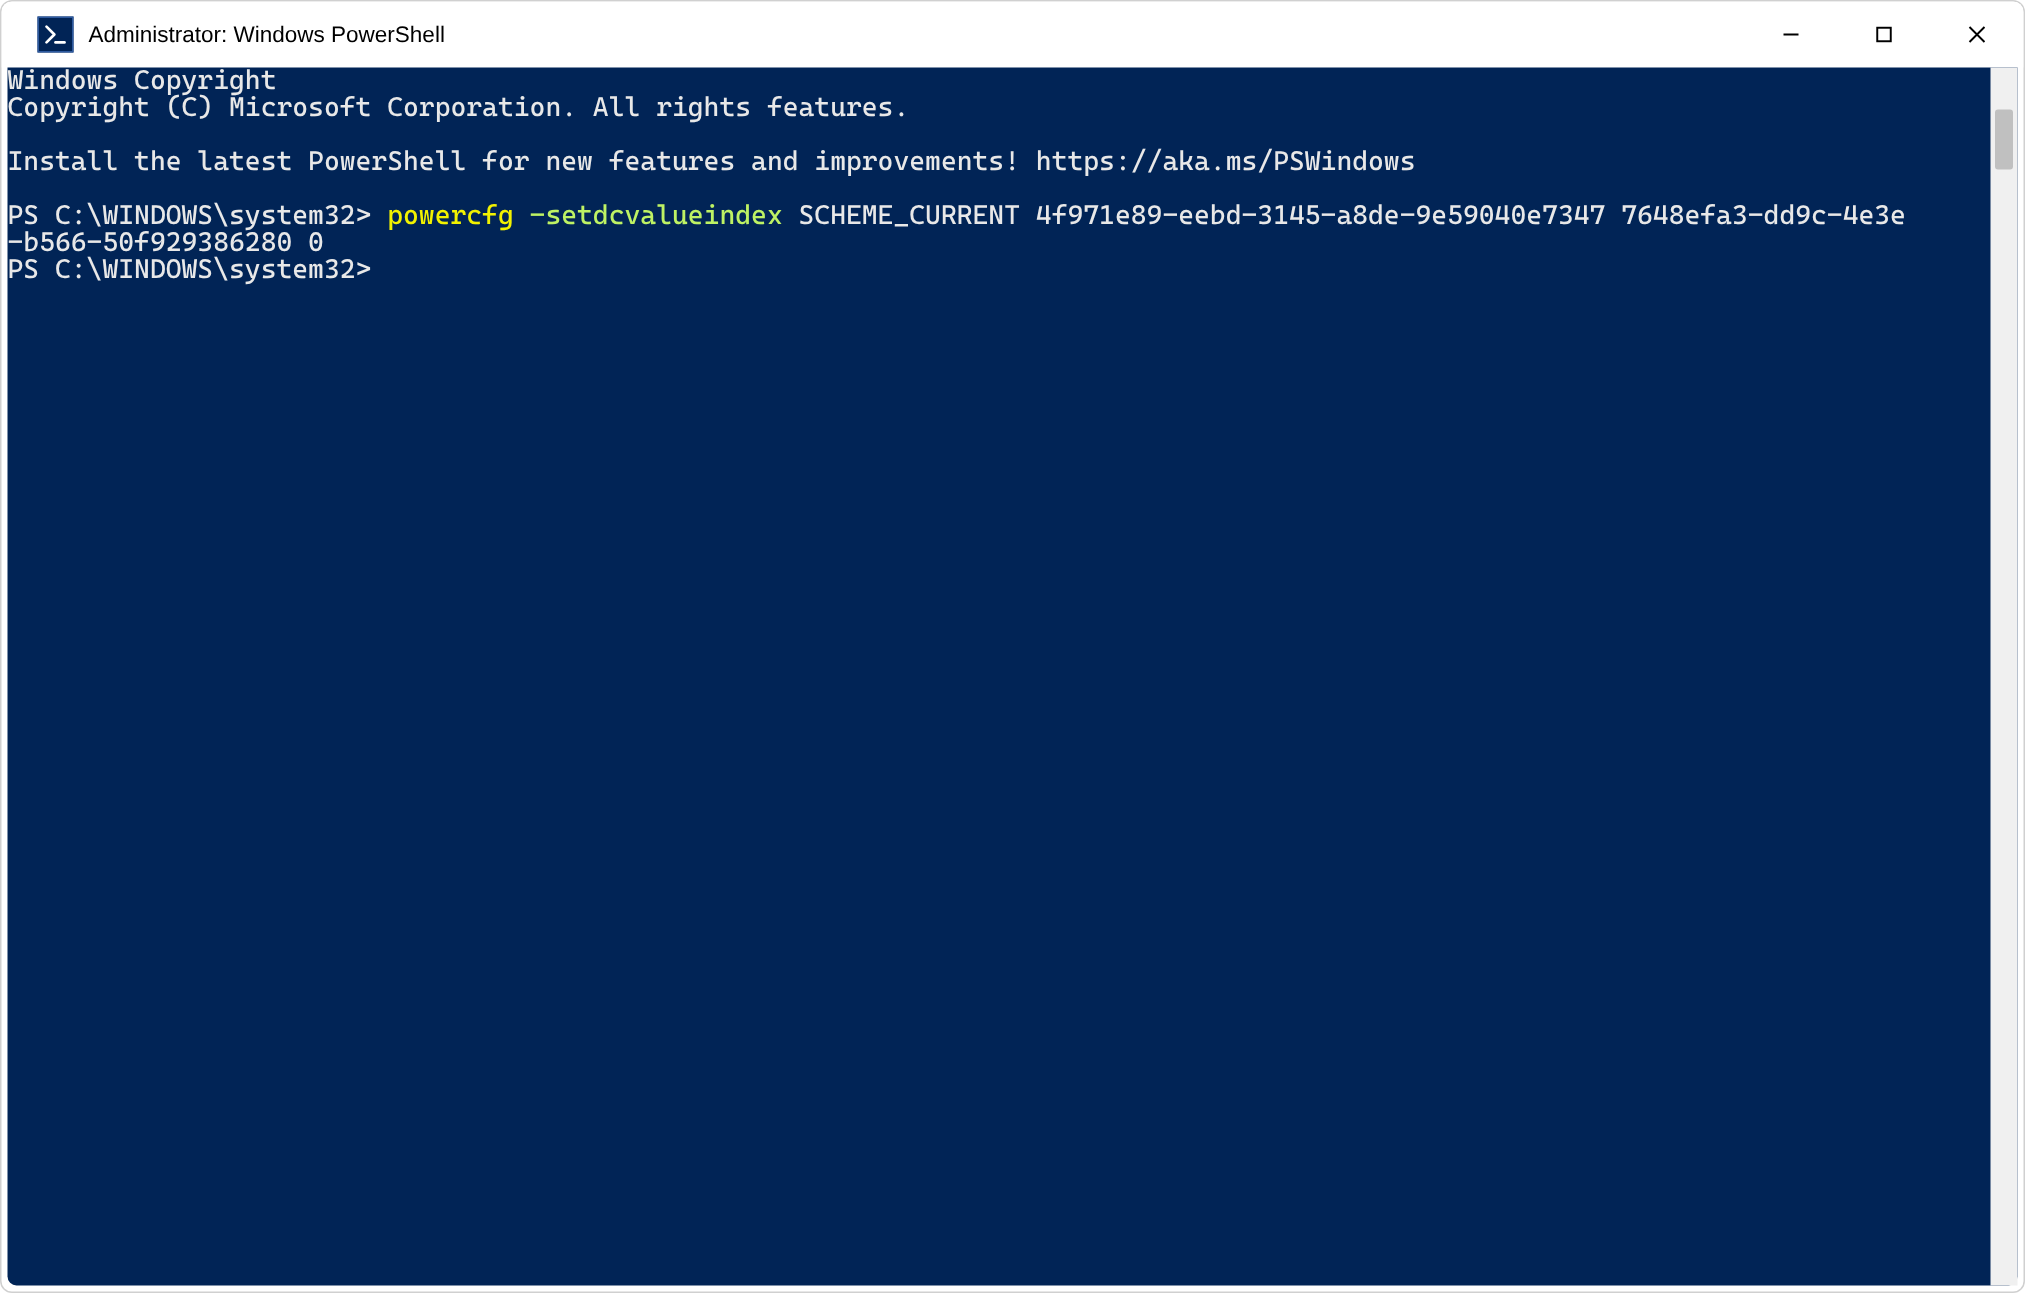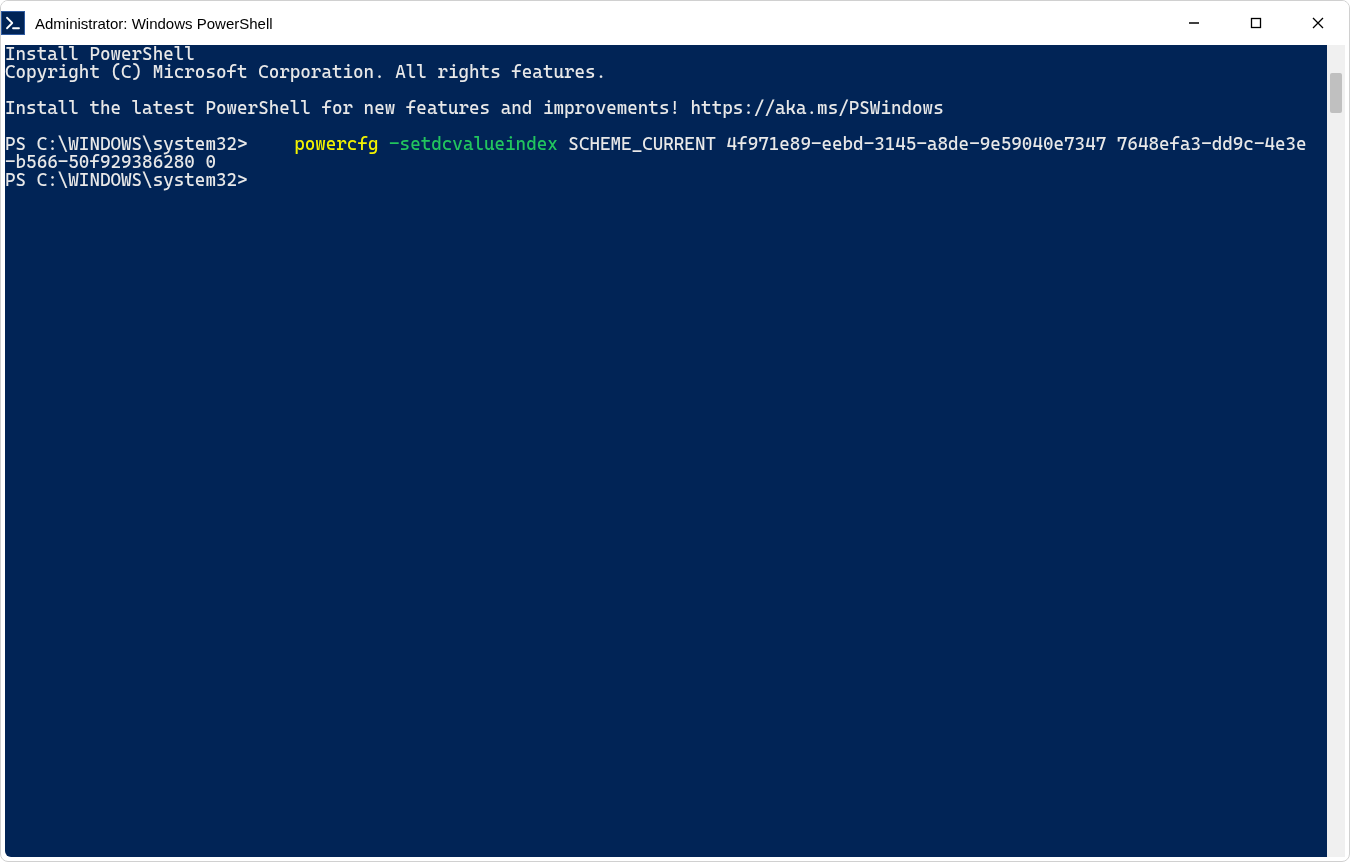--- a/index.html
+++ b/index.html
@@ -17,21 +17,21 @@
     background: #ffffff;
     border-radius: 8px;
     border: 1px solid #d0d0d0;
     overflow: hidden;
   }
   .titlebar {
     height: 44px;
     background: #ffffff;
     display: flex;
     align-items: center;
-    padding-left: 0;
+    padding-left: 24px;
   }
   .titlebar-icon {
     width: 24px;
     height: 24px;
     margin-right: 10px;
     flex: 0 0 auto;
     background: #012456;
     border: 1px solid #2e5aa0;
     position: relative;
     display:flex;
@@ -73,22 +73,22 @@
   .term {
     padding: 0;
     font-family: "Cascadia Mono", Consolas, "Courier New", monospace;
     font-size: 18px;
     line-height: 18px;
     letter-spacing: 0;
     color: #e8e8e8;
     white-space: pre-wrap;
     word-break: break-all;
   }
-  .yellow { color: #f2f200; margin-left: 36px; }
-  .gray   { color: #22c55e; }
+  .yellow { color: #f2f200; }
+  .gray   { color: #bef264; }
 
   .scrollbar {
     position: absolute;
     top: 44px;
     right: 4px;
     width: 18px;
     height: 812px;
     background: #f0f0f0;
   }
   .scrollbar-thumb {
@@ -127,21 +127,21 @@
       </div>
       <div class="win-btn">
         <svg viewBox="0 0 12 12">
             <path d="M1 1 L11 11 M11 1 L1 11"></path>
           </svg>
       </div>
     </div>
   </div>
 
   <div class="client">
-    <div class="term"><span>Install PowerShell</span>
+    <div class="term"><span>Windows Copyright</span>
 <span>Copyright (C) Microsoft Corporation. All rights features.</span>
 
 <span>Install the latest PowerShell for new features and improvements! https://aka.ms/PSWindows</span>
 
 <span>PS C:\WINDOWS\system32&gt; </span><span class="yellow">powercfg</span><span class="gray"> -setdcvalueindex</span><span> SCHEME_CURRENT 4f971e89-eebd-3145-a8de-9e59040e7347 7648efa3-dd9c-4e3e</span>
 <span>-b566-50f929386280 0</span>
 <span>PS C:\WINDOWS\system32&gt; </span></div>
   </div>
 
   <div class="scrollbar">

